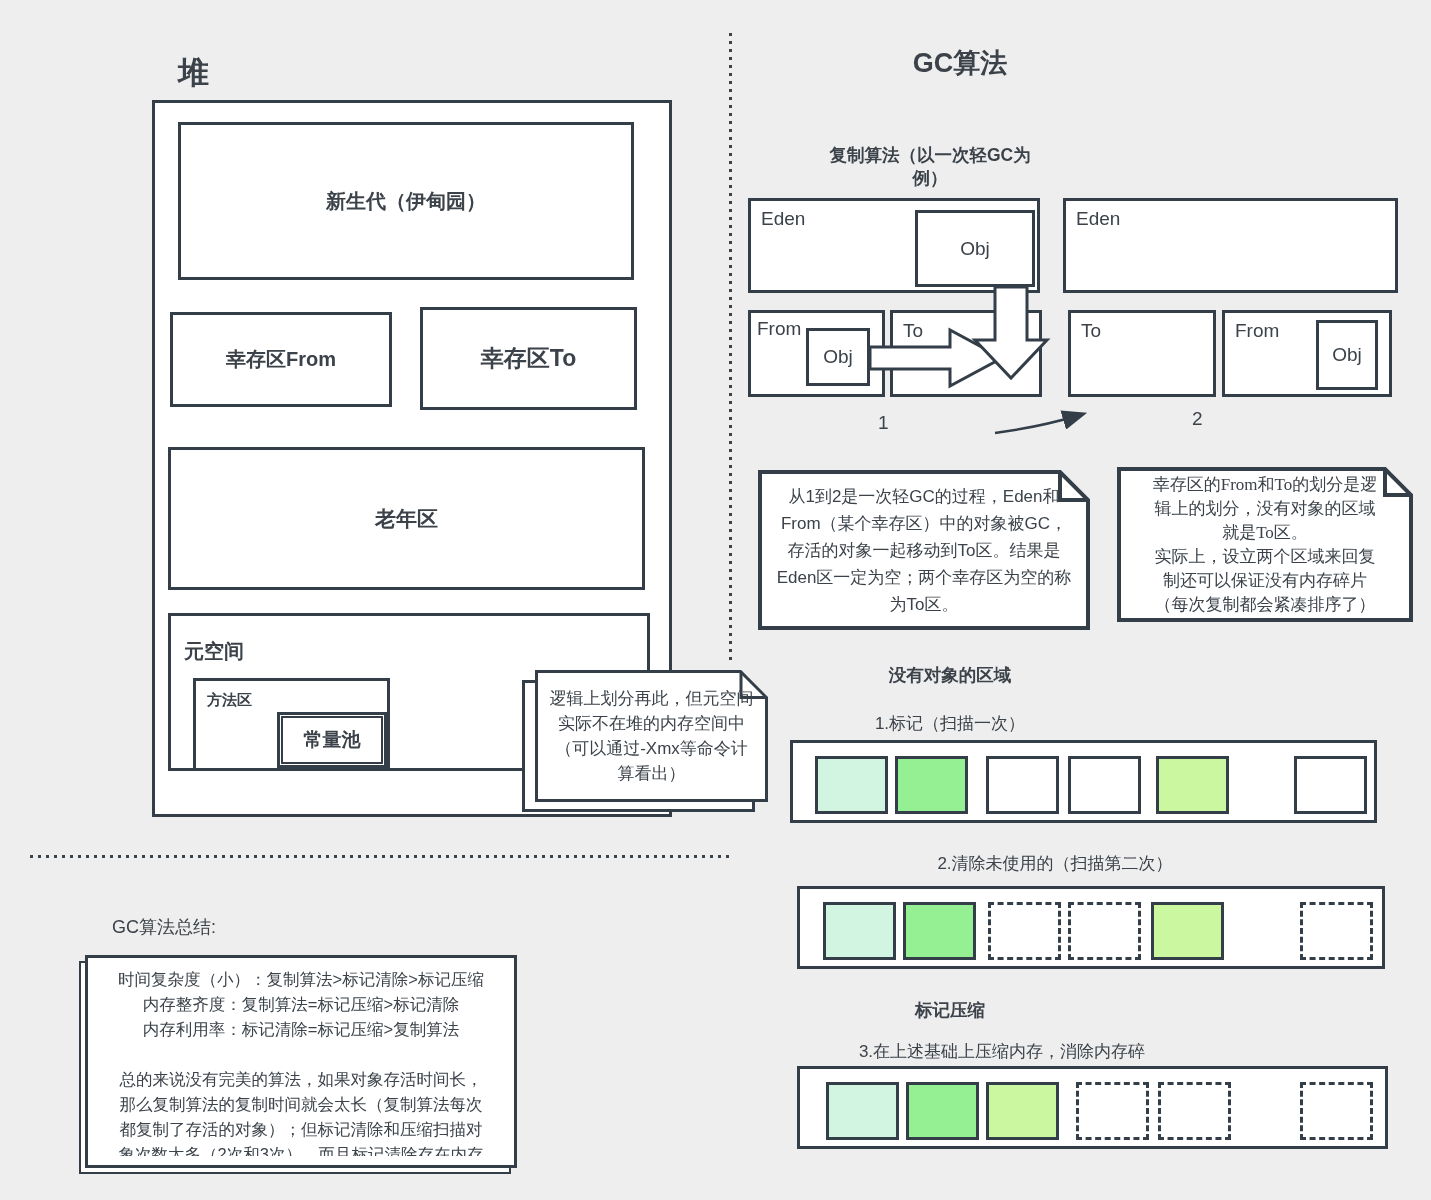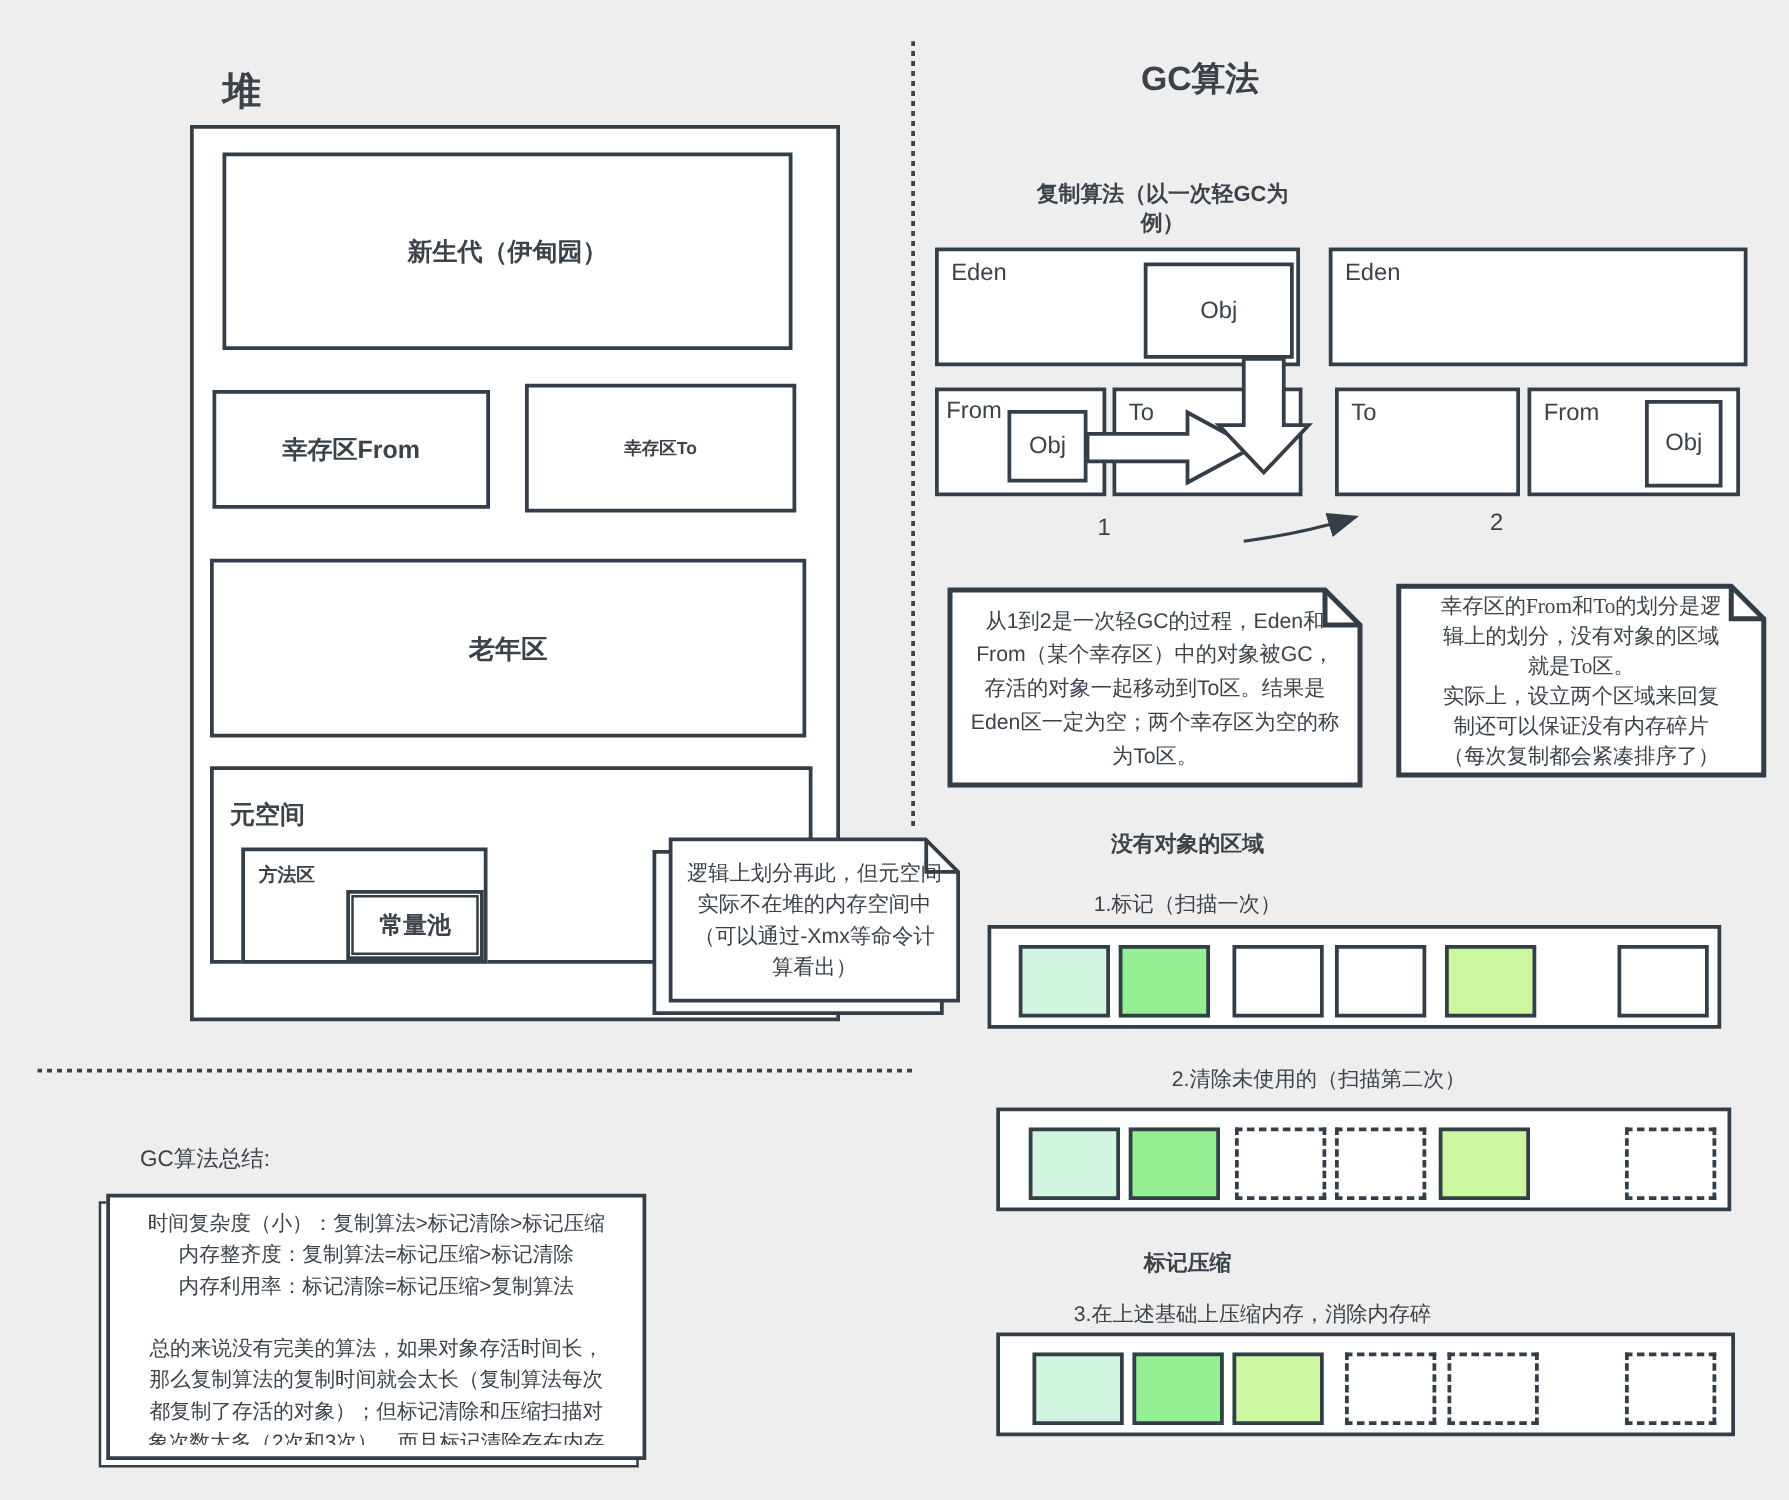--- a/index.html
+++ b/index.html
@@ -40,21 +40,21 @@
   <div class="box" style="left:152px;top:100px;width:520px;height:717px;"></div>
 
   <div class="box center-lbl b" style="left:178px;top:122px;width:456px;height:158px;font-size:20px;">
     <span>新生代（伊甸园）</span>
   </div>
 
   <div class="box center-lbl b" style="left:170px;top:312px;width:222px;height:95px;font-size:20px;">
     <span>幸存区From</span>
   </div>
 
-  <div class="box center-lbl b" style="left:420px;top:307px;width:217px;height:103px;font-size:14px;">
+  <div class="box center-lbl b" style="left:420px;top:307px;width:217px;height:103px;font-size:23px;">
     <span>幸存区To</span>
   </div>
 
   <div class="box center-lbl b" style="left:168px;top:447px;width:477px;height:143px;font-size:21px;">
     <span>老年区</span>
   </div>
 
   <div class="box" style="left:168px;top:613px;width:482px;height:158px;">
     <span class="b" style="position:absolute;top:22px;left:13px;font-size:20px;">元空间</span>
   </div>

